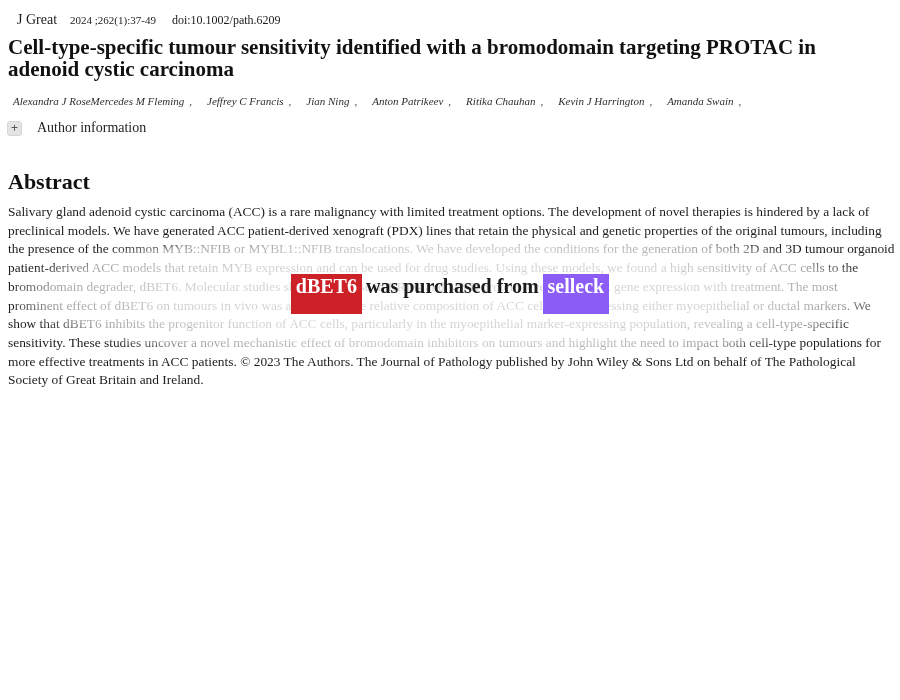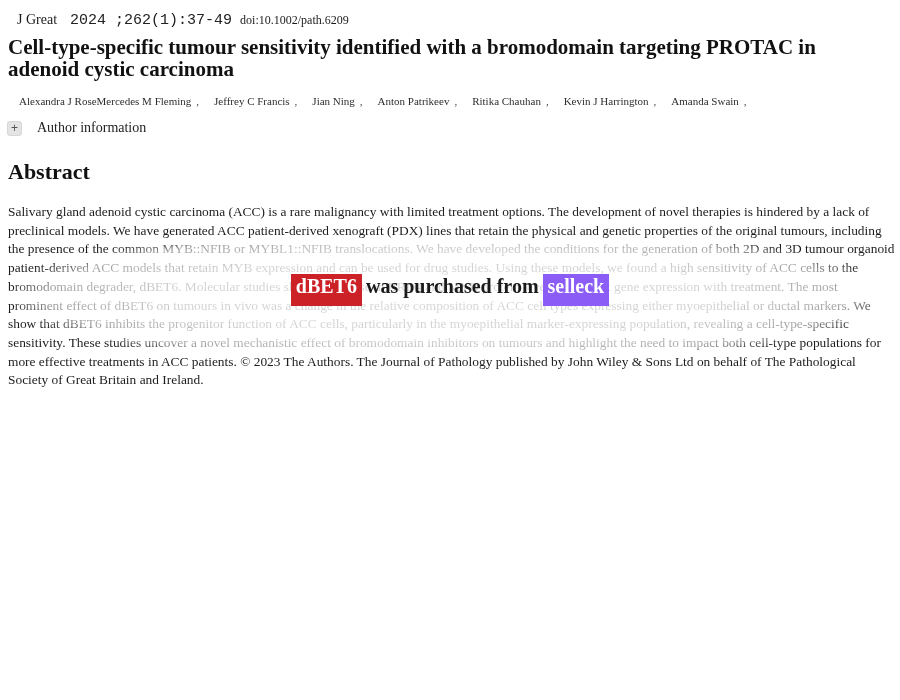--- a/index.html
+++ b/index.html
@@ -23,24 +23,23 @@
     top: 10px;
     left: 17px;
     white-space: nowrap;
   }
   .journal-name {
     font-size: 14px;
     color: #1a1a1a;
     margin-right: 13px;
   }
   .citation {
-    font-size: 15px;
+    font-size: 11px;
     color: #222222;
-    margin-right: 8px;
-    font-family: Liberation Mono, monospace;
+    margin-right: 16px;
   }
   .doi {
     font-size: 12px;
     color: #1a1a1a;
   }
 
   
   .article-title {
     position: absolute;
     top: 37px;
@@ -50,25 +49,26 @@
     font-size: 21px;
     line-height: 21.5px;
     font-weight: bold;
     color: #111111;
   }
 
   
   .author-row {
     position: absolute;
     top: 94px;
-    left: 19px;
+    left: 13px;
     width: 875px;
     font-size: 11px;
     color: #2e2e2e;
     line-height: 14px;
+    font-style: italic;
   }
   .author { cursor: pointer; }
   .author-sep {
     color: #444444;
     margin-left: 5px;
     margin-right: 15px;
     font-size: 11px;
   }
 
   
@@ -95,21 +95,21 @@
   }
   .authorinfo-label {
     margin-left: 15px;
     font-size: 14px;
     color: #222222;
   }
 
   
   .abstract-heading {
     position: absolute;
-    top: 159px;
+    top: 169px;
     left: 8px;
     margin: 0;
     font-size: 22px;
     font-weight: bold;
     color: #111111;
   }
   .abstract-text {
     position: absolute;
     top: 203px;
     left: 8px;
@@ -140,21 +140,21 @@
     left: 0;
     width: 900px;
     text-align: center;
     font-size: 20px;
     font-weight: bold;
     color: #1a1a1a;
     white-space: nowrap;
   }
   .ad-chip {
     color: #ffffff;
-    padding: 1px 5px 8px 5px;
+    padding: 1px 5px 16px 5px;
     display: inline-block;
   }
   .ad-mid {
     margin: 0 4px;
   }
 </style>
 </head>
 <body>
 
 <div id="page">

